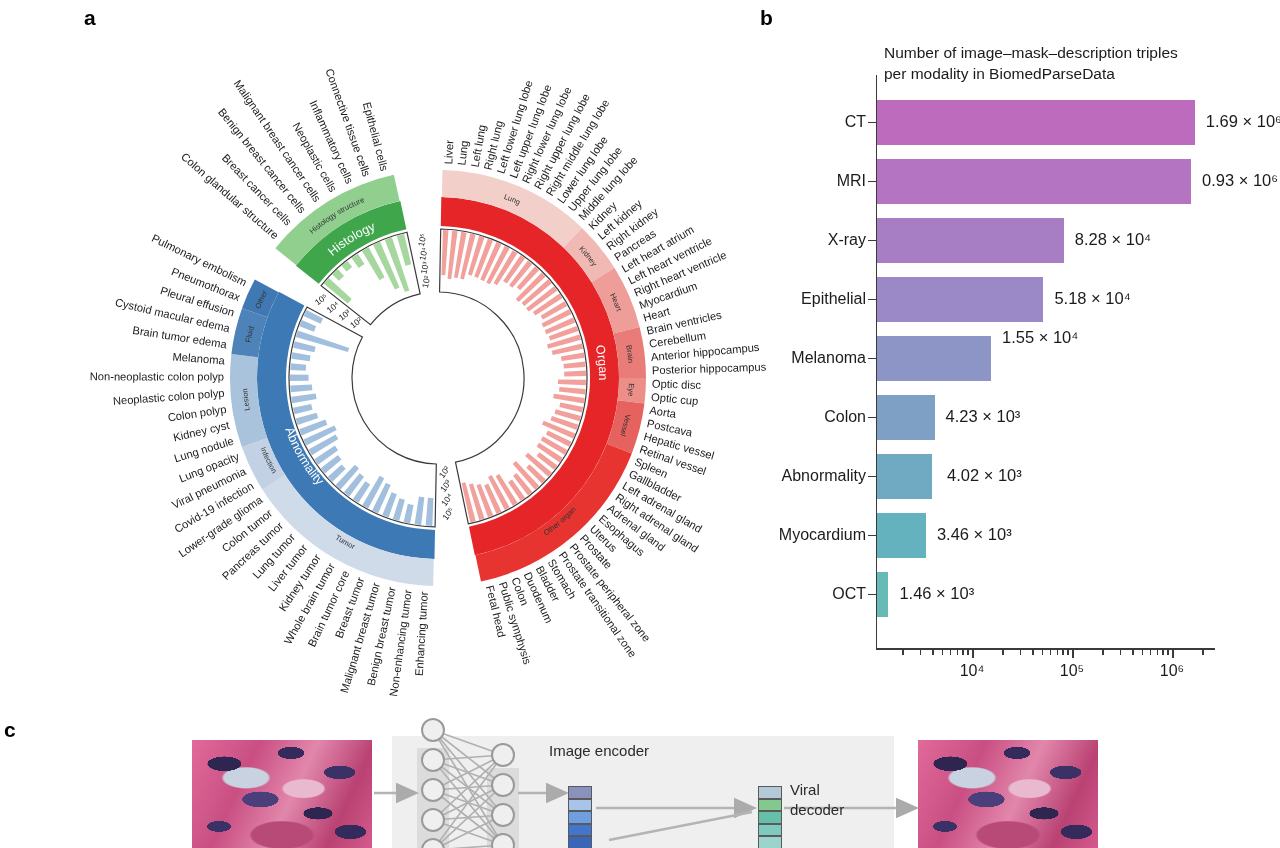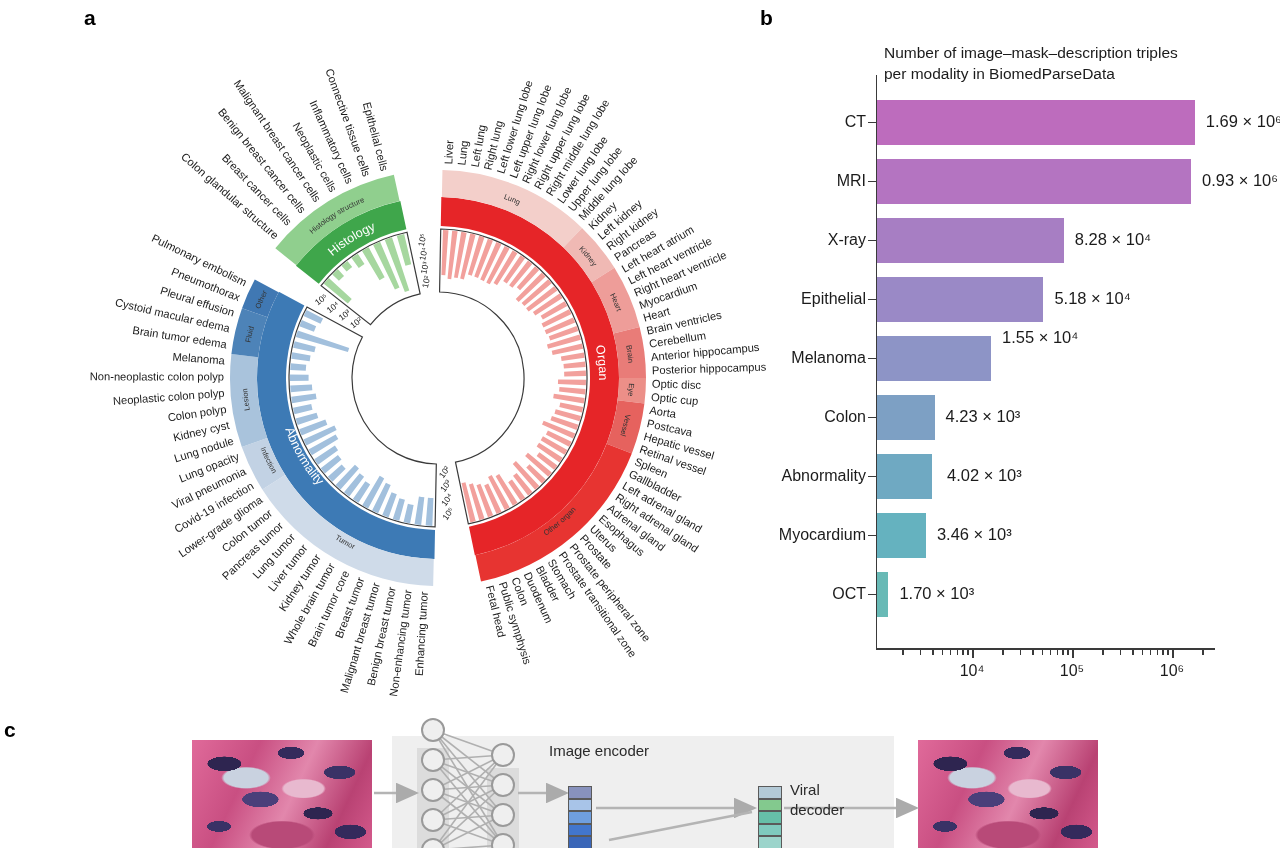--- a/index.html
+++ b/index.html
@@ -313,21 +313,21 @@
       <div class="cat-tick" style="left:868px;top:475.5px"></div>
       <div class="bar" style="left:877px;top:454px;width:55.4px;background:#6fa9c2"></div>
       <div class="val-label" style="left:947px;top:466px">4.02 × 10³</div>
       <div class="row-label" style="left:746px;top:526px">Myocardium</div>
       <div class="cat-tick" style="left:868px;top:534.5px"></div>
       <div class="bar" style="left:877px;top:513px;width:48.9px;background:#65b2bf"></div>
       <div class="val-label" style="left:936.9px;top:525px">3.46 × 10³</div>
       <div class="row-label" style="left:746px;top:585px">OCT</div>
       <div class="cat-tick" style="left:868px;top:593.5px"></div>
       <div class="bar" style="left:877px;top:572px;width:11.4px;background:#68bab6"></div>
-      <div class="val-label" style="left:899.4px;top:584px">1.70 × 10³</div>
+      <div class="val-label" style="left:899.4px;top:584px">1.46 × 10³</div>
       <div class="x-tick" style="left:972px;top:649.5px;height:8px"></div>
       <div class="x-tick-label" style="left:972px;top:662px">10⁴</div>
       <div class="x-tick" style="left:1072px;top:649.5px;height:8px"></div>
       <div class="x-tick-label" style="left:1072px;top:662px">10⁵</div>
       <div class="x-tick" style="left:1172px;top:649.5px;height:8px"></div>
       <div class="x-tick-label" style="left:1172px;top:662px">10⁶</div>
       <div class="x-tick" style="left:902.1px;top:649.5px;height:5px"></div>
       <div class="x-tick" style="left:919.7px;top:649.5px;height:5px"></div>
       <div class="x-tick" style="left:932.2px;top:649.5px;height:5px"></div>
       <div class="x-tick" style="left:941.9px;top:649.5px;height:5px"></div>

